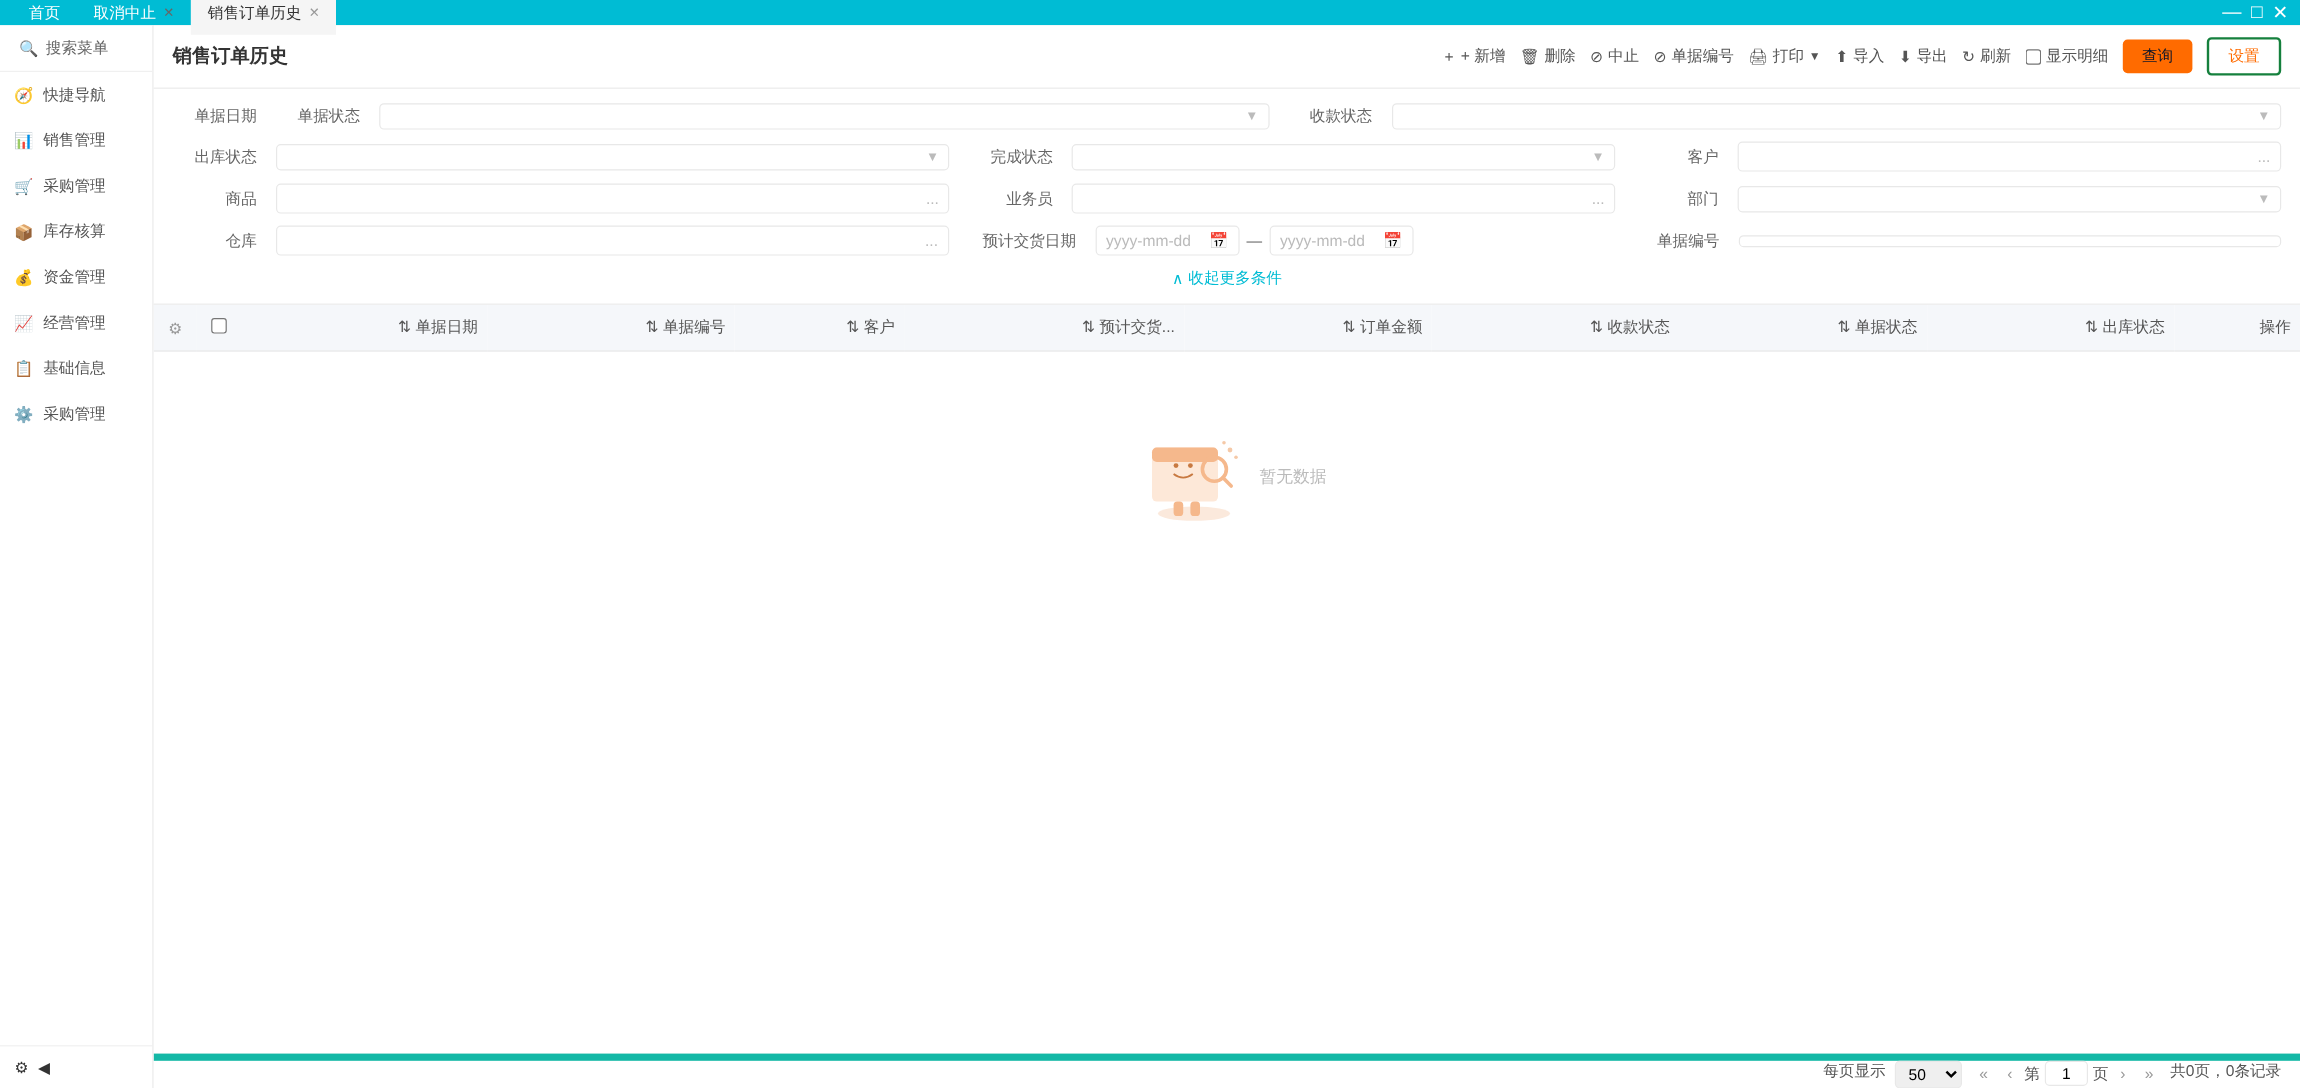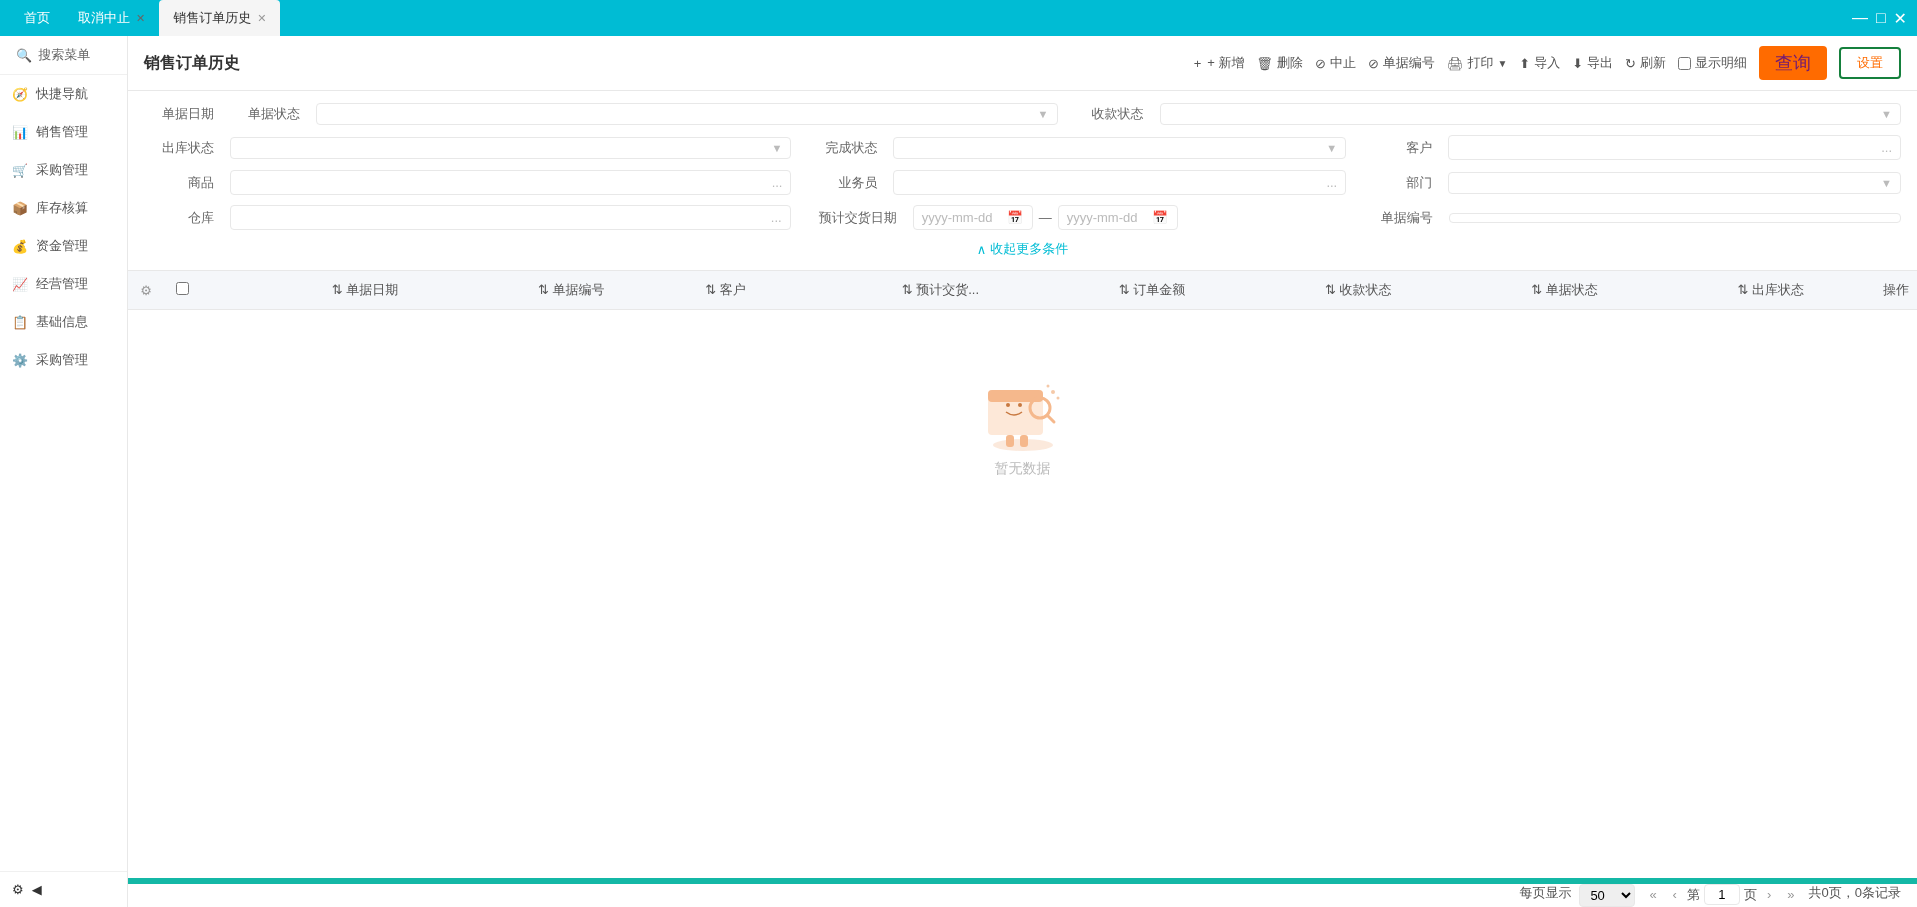--- a/index.html
+++ b/index.html
@@ -1,19 +1,19 @@
 <!DOCTYPE html>
 <html><head>
   <meta charset="utf-8">
   <style>
     * { box-sizing: border-box; margin: 0; padding: 0; }
     body { font-family: 'Microsoft YaHei', Arial, sans-serif; font-size: 13px; background: #f5f5f5; color: #333; display: flex; flex-direction: column; height: 907px; overflow: hidden; }
 
     
-    .top-bar { background: #00bcd4; height: 36px; display: flex; align-items: center; padding: 0 10px; gap: 0; flex-shrink: 0; }
+    .top-bar { background: #00bcd4; height: 21px; display: flex; align-items: center; padding: 0 10px; gap: 0; flex-shrink: 0; }
     .tab-item { height: 36px; display: flex; align-items: center; padding: 0 14px; cursor: pointer; font-size: 13px; color: #fff; white-space: nowrap; position: relative; }
     .tab-item.active { background: #f5f5f5; color: #333; border-radius: 4px 4px 0 0; }
     .tab-item .tab-close { margin-left: 6px; font-size: 11px; color: #666; cursor: pointer; }
     .tab-item.active .tab-close { color: #999; }
     .top-bar-right { margin-left: auto; display: flex; align-items: center; gap: 8px; }
     .top-bar-right .icon-btn { color: #fff; font-size: 16px; cursor: pointer; }
 
     
     .main-layout { display: flex; flex: 1; overflow: hidden; }
 
@@ -26,21 +26,21 @@
     .sidebar-bottom { margin-top: auto; display: flex; align-items: center; padding: 10px 12px; border-top: 1px solid #f0f0f0; gap: 8px; }
 
     
     .content { flex: 1; display: flex; flex-direction: column; overflow: hidden; background: #f5f5f5; }
 
     
     .page-header { background: #fff; padding: 10px 16px; display: flex; align-items: center; justify-content: space-between; border-bottom: 1px solid #e8e8e8; flex-shrink: 0; }
     .page-title { font-size: 16px; font-weight: bold; color: #333; }
     .toolbar { display: flex; align-items: center; gap: 12px; }
     .toolbar-btn { display: flex; align-items: center; gap: 4px; cursor: pointer; color: #555; font-size: 13px; white-space: nowrap; }
-    .btn-query { background: #ff6b00; color: #701a75; border: none; border-radius: 4px; padding: 5px 16px; cursor: pointer; font-size: 18px; }
+    .btn-query { background: #ff6b00; color: #0f172a; border: none; border-radius: 4px; padding: 5px 16px; cursor: pointer; font-size: 13px; }
     .btn-setting { background: #fff; color: #ff6b00; border: 2px solid #15803d; border-radius: 4px; padding: 5px 16px; cursor: pointer; font-size: 13px; }
     .checkbox-label { display: flex; align-items: center; gap: 4px; font-size: 13px; color: #555; cursor: pointer; }
 
     
     .filter-area { background: #fff; padding: 12px 16px; border-bottom: 1px solid #e8e8e8; flex-shrink: 0; }
     .filter-row { display: flex; align-items: center; margin-bottom: 10px; gap: 16px; }
     .filter-row:last-child { margin-bottom: 0; }
     .filter-label { width: 70px; text-align: right; color: #666; flex-shrink: 0; font-size: 13px; }
     .date-range { display: flex; align-items: center; gap: 6px; flex: 1; }
     .date-btn { border: none; background: transparent; cursor: pointer; font-size: 13px; color: #555; padding: 2px 4px; }
@@ -57,21 +57,21 @@
     
     .table-area { flex: 1; overflow: auto; background: #fff; margin: 0; }
     table { width: 100%; border-collapse: collapse; font-size: 13px; }
     thead tr { background: #f5f7fa; }
     th { padding: 10px 8px; text-align: right; color: #555; font-weight: normal; border-bottom: 1px solid #e8e8e8; white-space: nowrap; }
     .col-checkbox { width: 36px; text-align: center; }
     .col-settings { width: 36px; text-align: center; }
     .settings-icon { cursor: pointer; color: #999; }
 
     
-    .empty-state { display: flex; flex-direction: column; align-items: center; justify-content: center; padding: 60px 0; }
+    .empty-state { display: flex; flex-direction: row; align-items: center; justify-content: center; padding: 60px 0; }
     .empty-text { color: #bbb; font-size: 14px; }
 
     
     .footer { background: #fff; border-top: 6px solid #14b8a6; padding: 0 16px; display: flex; align-items: flex-start; justify-content: flex-end; gap: 8px; flex-shrink: 0; font-size: 13px; color: #555; }
     .page-size-select { border: 1px solid #e8e8e8; border-radius: 4px; padding: 2px 6px; cursor: pointer; font-size: 13px; }
     .page-nav { display: flex; align-items: center; gap: 4px; }
     .page-nav-btn { cursor: pointer; color: #999; padding: 2px 6px; }
     .page-num-input { border: 1px solid #e8e8e8; border-radius: 4px; width: 36px; text-align: center; padding: 2px 4px; font-size: 13px; }
 
     

